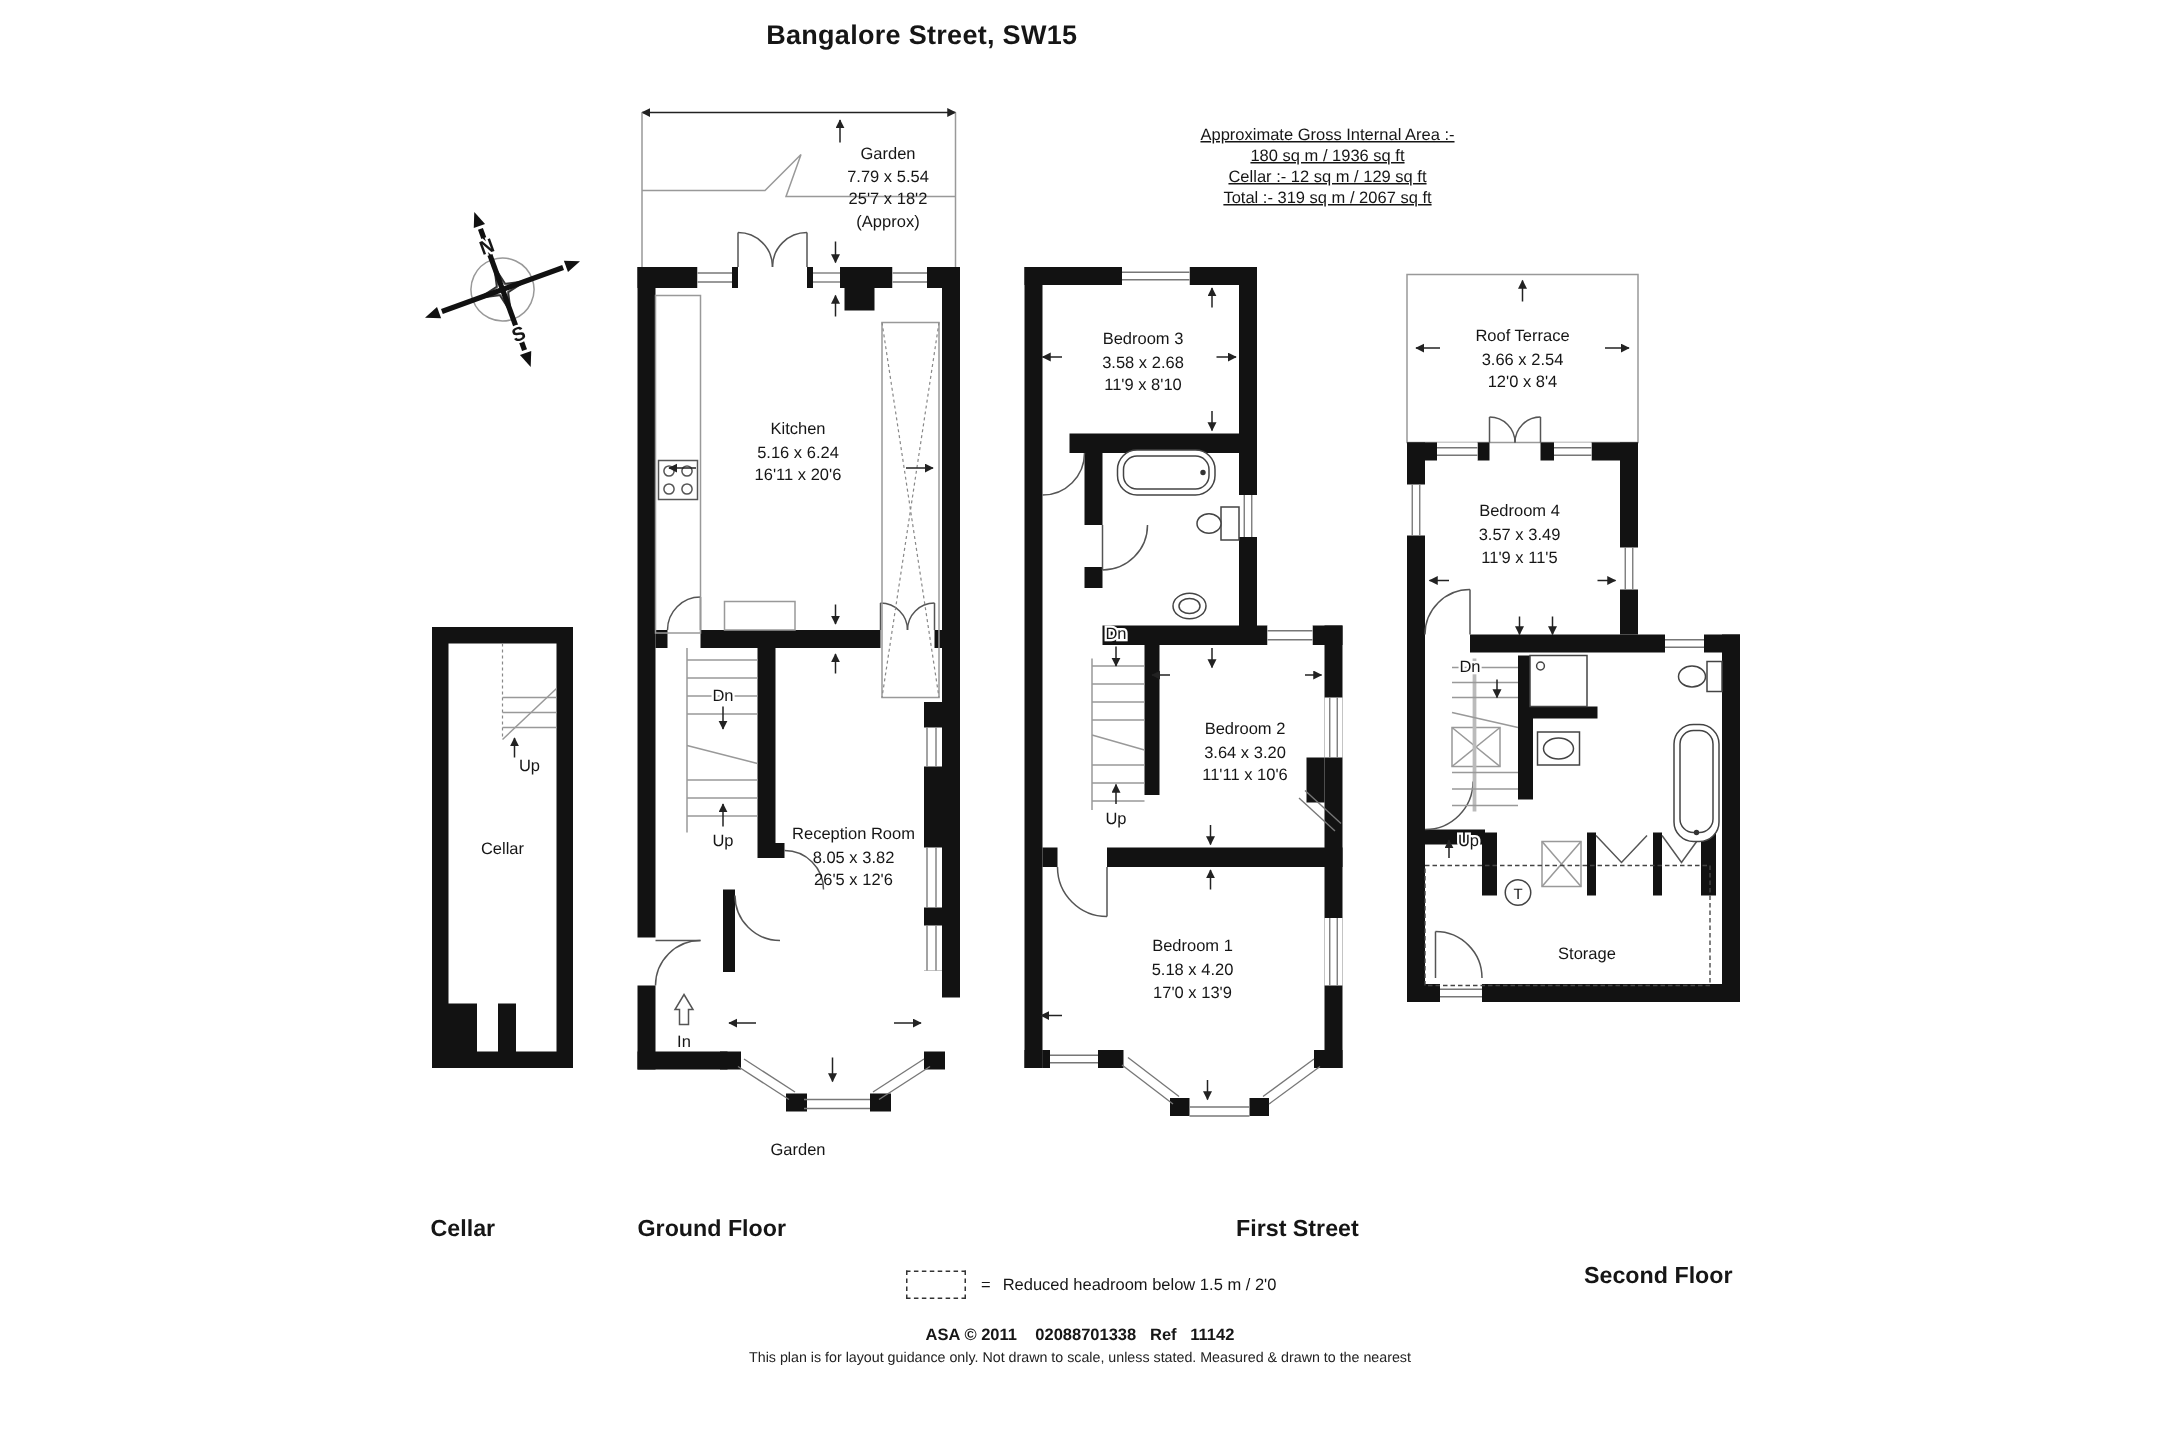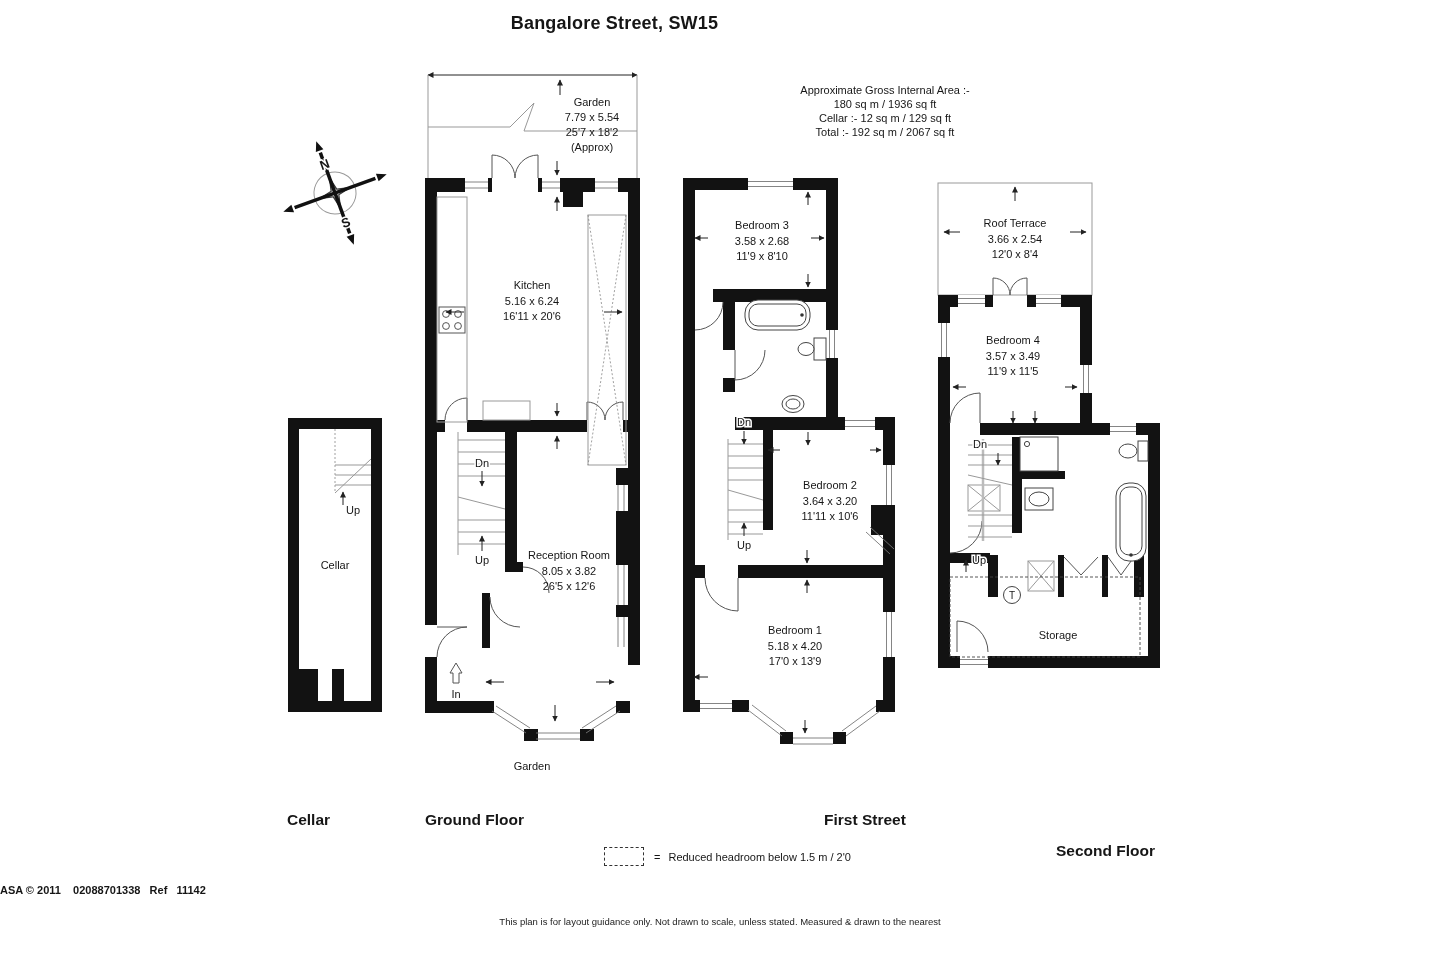--- a/index.html
+++ b/index.html
@@ -1,24 +1,24 @@
 <!DOCTYPE html>
 <html><head>
 <meta charset="utf-8">
 <style>
   html,body{margin:0;padding:0;background:#fff;}
   body{width:1440px;height:960px;position:relative;font-family:"Liberation Sans",sans-serif;color:#161616;overflow:hidden;}
   .title{position:absolute;left:0;top:13px;width:1229px;text-align:center;font-weight:bold;font-size:18px;letter-spacing:.2px;}
-  .area{position:absolute;left:740px;top:83px;width:290px;text-align:center;font-size:11px;line-height:14px;}
+  .area{position:absolute;left:740px;top:83px;width:290px;text-align:center;font-size:11px;line-height:14px;text-decoration:underline;}
   .floor-h{position:absolute;font-weight:bold;font-size:15.5px;}
   .legend{position:absolute;left:604px;top:847px;display:flex;align-items:center;font-size:11px;}
   .lbox{width:38px;height:17px;border:1px dashed #333;margin-right:10px;}
   .leq{margin-right:8px;}
-  .ref{position:absolute;left:0;top:884px;width:1440px;font-weight:bold;font-size:11px;white-space:pre;}
-  .disc{position:absolute;left:0;top:901px;width:1440px;text-align:center;font-size:9.5px;line-height:10.8px;color:#222;margin-top:16px;}
+  .ref{position:absolute;left:0;top:884px;width:1440px;text-align:center;font-weight:bold;font-size:11px;white-space:pre;}
+  .disc{position:absolute;left:0;top:901px;width:1440px;text-align:center;font-size:9.5px;line-height:10.8px;color:#222;}
   svg.plan{position:absolute;overflow:visible;}
   svg text{font-family:"Liberation Sans",sans-serif;font-size:11px;fill:#161616;text-anchor:middle;}
   svg text.halo{paint-order:stroke;stroke:#fff;stroke-width:3px;}
   .wall{fill:#121212;stroke:none;}
   .thin{stroke:#999;stroke-width:1;fill:none;}
   .med{stroke:#555;stroke-width:1;fill:none;}
   .dim{stroke:#222;stroke-width:1;fill:none;}
   .fix{stroke:#444;stroke-width:1;fill:#fff;}
   .winl{stroke:#777;stroke-width:.9;fill:none;}
   .winw{fill:#fff;stroke:none;}
@@ -28,21 +28,21 @@
 </style>
 </head>
 <body>
 
 <div class="title">Bangalore Street, SW15</div>
 
 <div class="area">
   <div>Approximate Gross Internal Area :-</div>
   <div>180 sq m / 1936 sq ft</div>
   <div>Cellar :- 12 sq m / 129 sq ft</div>
-  <div>Total :- 192 sq m / 2067 sq ft</div>
+  <div>Total :- 319 sq m / 2067 sq ft</div>
 </div>
 
 <svg class="plan" style="left:278px;top:136px;width:115px;height:115px" viewBox="0 0 115 115">
   <g transform="rotate(-20 57 57)">
     <circle cx="57" cy="57" r="21" class="thin"></circle>
     <polygon points="57,38 60.5,53.5 76,57 60.5,60.5 57,76 53.5,60.5 38,57 53.5,53.5" fill="#333"></polygon>
     <polygon points="57,46 59.5,54.5 68,57 59.5,59.5 57,68 54.5,59.5 46,57 54.5,54.5" fill="#fff" stroke="#666" stroke-width=".6"></polygon>
     <line x1="57" y1="14" x2="57" y2="100" stroke="#111" stroke-width="3.5"></line>
     <line x1="14" y1="57" x2="100" y2="57" stroke="#111" stroke-width="3.5"></line>
     <polygon points="53,12 57,2 61,12" fill="#111"></polygon>

